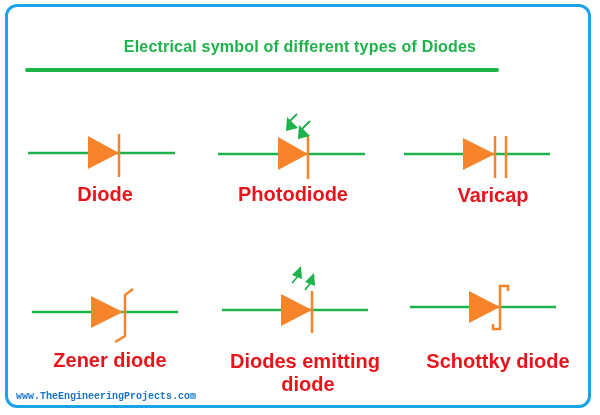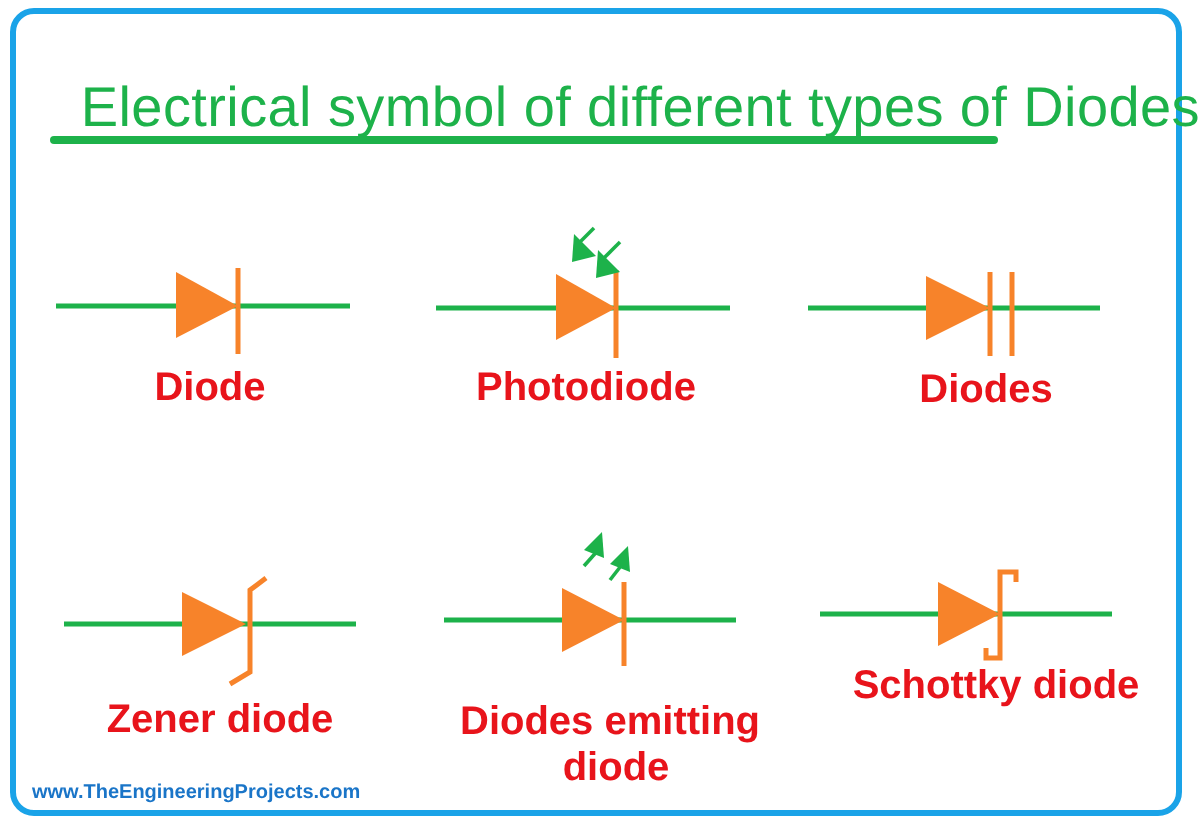--- a/index.html
+++ b/index.html
@@ -1,22 +1,22 @@
 <!DOCTYPE html>
 <html><head>
 <meta charset="utf-8">
 <style>
   html,body{margin:0;padding:0;background:#fff;}
   body{width:600px;height:415px;position:relative;overflow:hidden;font-family:"Liberation Sans",sans-serif;}
   .frame{position:absolute;left:5px;top:4px;width:586px;height:404px;border:3px solid #1aa3e8;border-radius:12px;box-sizing:border-box;}
-  .title{position:absolute;left:0;width:600px;top:38px;text-align:right;font-weight:normal;font-size:28px;color:#1db24a;letter-spacing:0.2px;}
+  .title{position:absolute;left:0;width:600px;top:38px;text-align:center;font-weight:bold;font-size:16px;color:#1db24a;letter-spacing:0.2px;}
   .title-rule{position:absolute;left:25px;width:474px;top:68px;height:4px;background:#1db24a;border-radius:2px;}
   .sym{position:absolute;left:0;top:0;}
   .label{position:absolute;font-weight:bold;font-size:20px;color:#e8141b;text-align:center;white-space:nowrap;}
-  .footer{position:absolute;left:16px;top:391px;font-weight:bold;font-size:10px;color:#1a75c8;}
+  .footer{position:absolute;left:16px;top:391px;font-weight:bold;font-size:10px;color:#1a75c8;font-family:Liberation Mono, monospace;}
 </style>
 </head>
 <body>
 
 <div class="frame"></div>
 
 <div class="title">Electrical symbol of different types of Diodes</div>
 <div class="title-rule"></div>
 
 <svg class="sym" width="600" height="415" viewBox="0 0 600 415">
@@ -66,19 +66,19 @@
 
   <g>
     <line x1="410" y1="307" x2="556" y2="307" stroke="#1db24a" stroke-width="2.5"></line>
     <polygon points="469,291 469,323 500,307" fill="#f7832a"></polygon>
     <polyline points="508,291 508,286 500,286 500,329 493,329 493,324" fill="none" stroke="#f7832a" stroke-width="2.5"></polyline>
   </g>
 </svg>
 
 <div class="label" style="left:60px;top:183px;width:90px;">Diode</div>
 <div class="label" style="left:228px;top:183px;width:130px;">Photodiode</div>
-<div class="label" style="left:448px;top:184px;width:90px;">Diodes</div>
+<div class="label" style="left:448px;top:184px;width:90px;">Varicap</div>
 <div class="label" style="left:40px;top:349px;width:140px;">Zener diode</div>
 <div class="label" style="left:230px;top:350px;width:150px;">Diodes emitting</div>
 <div class="label" style="left:268px;top:373px;width:80px;">diode</div>
-<div class="label" style="left:418px;top:332px;width:160px;">Schottky diode</div>
+<div class="label" style="left:418px;top:350px;width:160px;">Schottky diode</div>
 
 <div class="footer">www.TheEngineeringProjects.com</div>
 
 </body></html>

